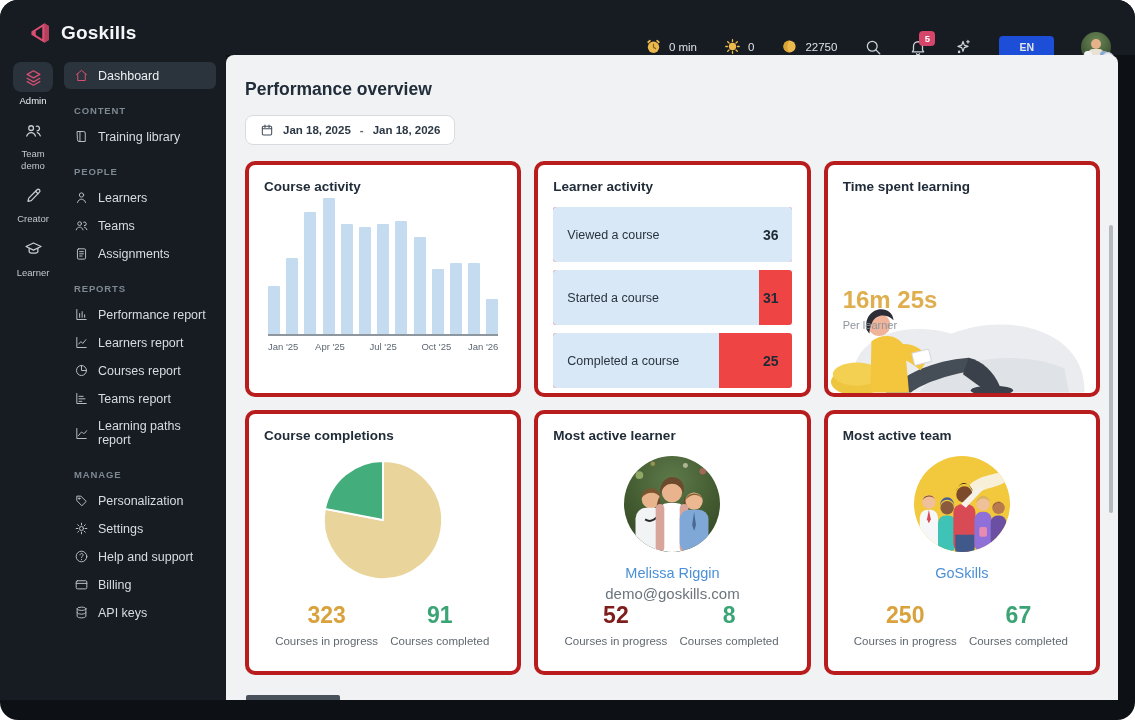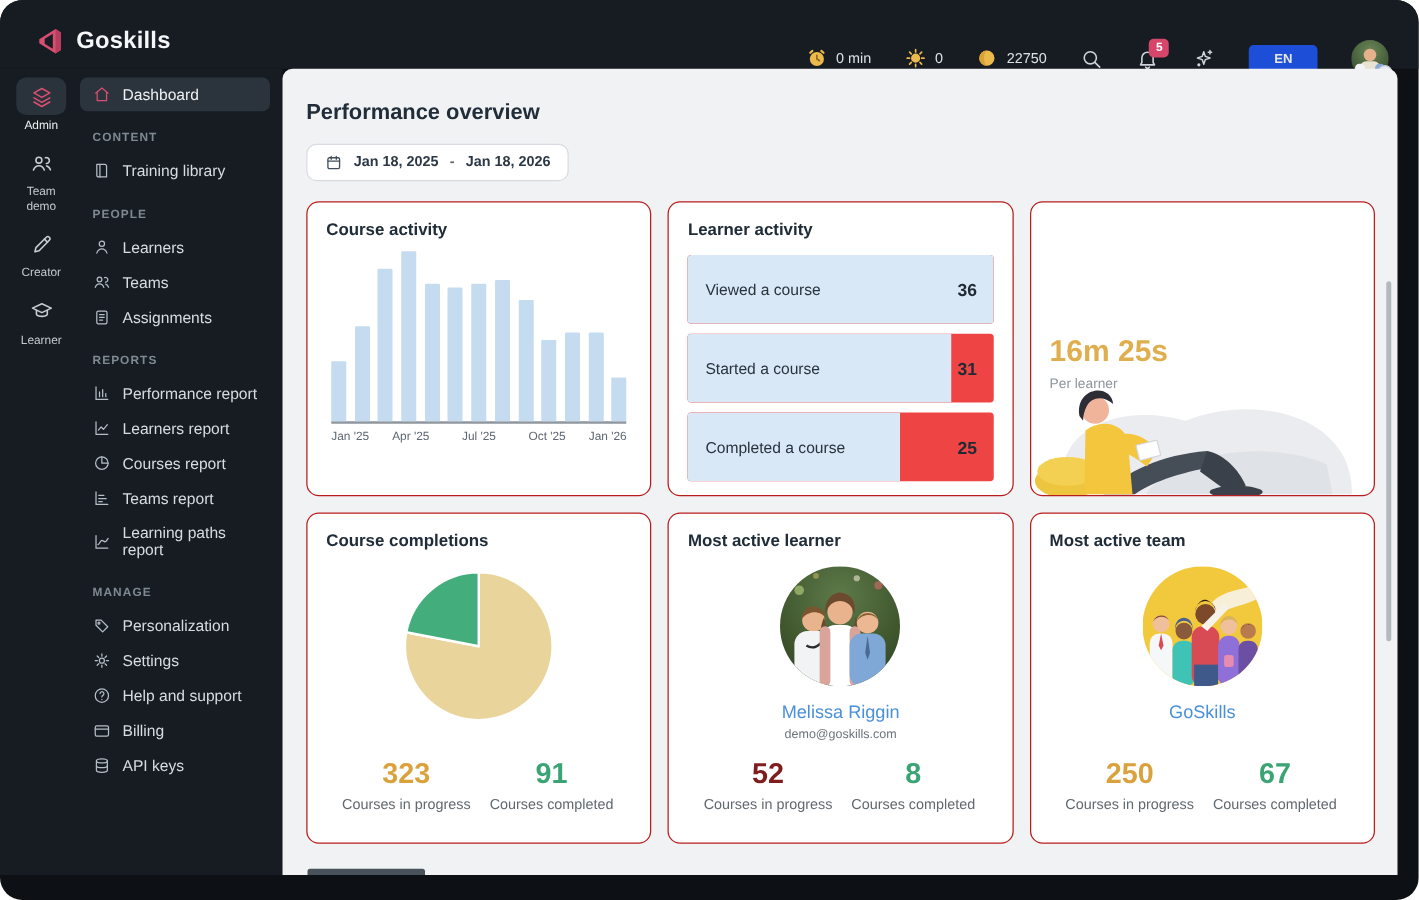--- a/index.html
+++ b/index.html
@@ -46,21 +46,21 @@
 
   
   .content { flex:1; margin-right:17px; background:#f1f2f4; border-radius:8px 8px 0 0; position:relative; overflow:hidden; padding:24px 18px 0 19px; }
   .page-title { font-size:17.5px; font-weight:700; color:#212d39; }
   .date-chip { margin-top:15px; display:inline-flex; align-items:center; gap:9px; background:#fff; border:1px solid #d8dce1; border-radius:8px; padding:7px 14px; font-size:11.5px; font-weight:600; color:#2c3publicchar845;  color:#2c3845; cursor:pointer; }
   .date-chip .icon { width:14px; height:14px; color:#434e59; }
   .date-chip .icon svg { width:14px; height:14px; }
   .date-sep { color:#5a6570; }
 
   .grid { display:grid; grid-template-columns:repeat(3,1fr); grid-template-rows:236px 265px; gap:13px; margin-top:16px; }
-  .card { background:#fff; border:1px solid #b91c1c; border-radius:10px; padding:14px 15px; position:relative; overflow:hidden; display:flex; flex-direction:column; }
+  .card { background:#fff; border:4px solid #b91c1c; border-radius:10px; padding:14px 15px; position:relative; overflow:hidden; display:flex; flex-direction:column; }
   .card-title { font-size:13.5px; font-weight:700; color:#202c38; }
 
   
   .bar-chart-wrap { margin-top:auto; padding:0 4px 22px 4px; position:relative; }
   .bars { display:flex; align-items:flex-end; justify-content:space-between; height:138px; border-bottom:2px solid #8f979e; }
   .bar { width:12px; background:#c4dbf0; border-radius:1px 1px 0 0; }
   .bar-ticks { position:relative; height:16px; margin-top:5px; font-size:9.5px; color:#5d6772; }
   .bar-tick { position:absolute; top:0; white-space:nowrap; }
 
   
@@ -77,21 +77,21 @@
   .ts-illustration { position:absolute; left:0; bottom:0; width:270px; height:112px; z-index:1; }
 
   
   .pie-wrap { display:flex; justify-content:center; margin-top:12px; }
   .pie-wrap svg { width:130px; height:130px; }
 
   
   .big-avatar { width:96px; height:96px; border-radius:50%; overflow:hidden; margin:13px auto 0; display:block; }
   .big-avatar svg { width:96px; height:96px; display:block; }
   .entity-name { text-align:center; font-size:14.5px; margin-top:13px; cursor:pointer; }
-  .entity-email { text-align:center; font-size:10px; color:#6b747d; margin-top:4px; }
+  .entity-email { text-align:center; font-size:15px; color:#6b747d; margin-top:4px; }
 
   
   .stats-row { margin-top:auto; display:flex; padding:0 6px 10px 6px; }
   .stat { flex:1; text-align:center; }
   .stat-value { font-size:23px; font-weight:700; }
   .stat-label { margin-top:6px; font-size:11.5px; color:#60696f; }
 
   .scrollbar-thumb { position:absolute; right:5px; top:170px; width:4px; height:288px; border-radius:2px; background:#b4b9bf; }
   .clipped-heading { position:absolute; left:20px; bottom:0; width:94px; height:5px; border-radius:2px 2px 0 0; background:#2b3640; opacity:.85; }
 </style>
@@ -402,20 +402,21 @@
               </div>
               <div class="la-row">
                 <div class="la-fill" style="width:69.44444444444444%; background:#d9e8f6"></div>
                 <span class="la-label">Completed a course</span>
                 <span class="la-value">25</span>
               </div>
             </div>
         </div>
 
         <div class="card">
+          <div class="card-title">Time spent learning</div>
           <div class="ts-center">
             <div class="ts-value">16m 25s</div>
             <div class="ts-caption">Per learner</div>
           </div>
           <svg class="ts-illustration" viewBox="0 0 280 115">
             <path d="M28 115 C14 64 70 38 128 54 C190 30 268 52 266 115 Z" fill="#eaecef"></path>
             <path d="M95 115 C120 78 200 70 245 90 L250 115 Z" fill="#dfe2e6"></path>
             <ellipse cx="30" cy="104" rx="27" ry="14" fill="#edc53e"></ellipse>
             <ellipse cx="30" cy="96" rx="25" ry="12" fill="#f3d052"></ellipse>
             <path d="M60 115 C78 96 108 82 146 79 L153 92 C122 97 98 106 86 115 Z" fill="#454d57"></path>

